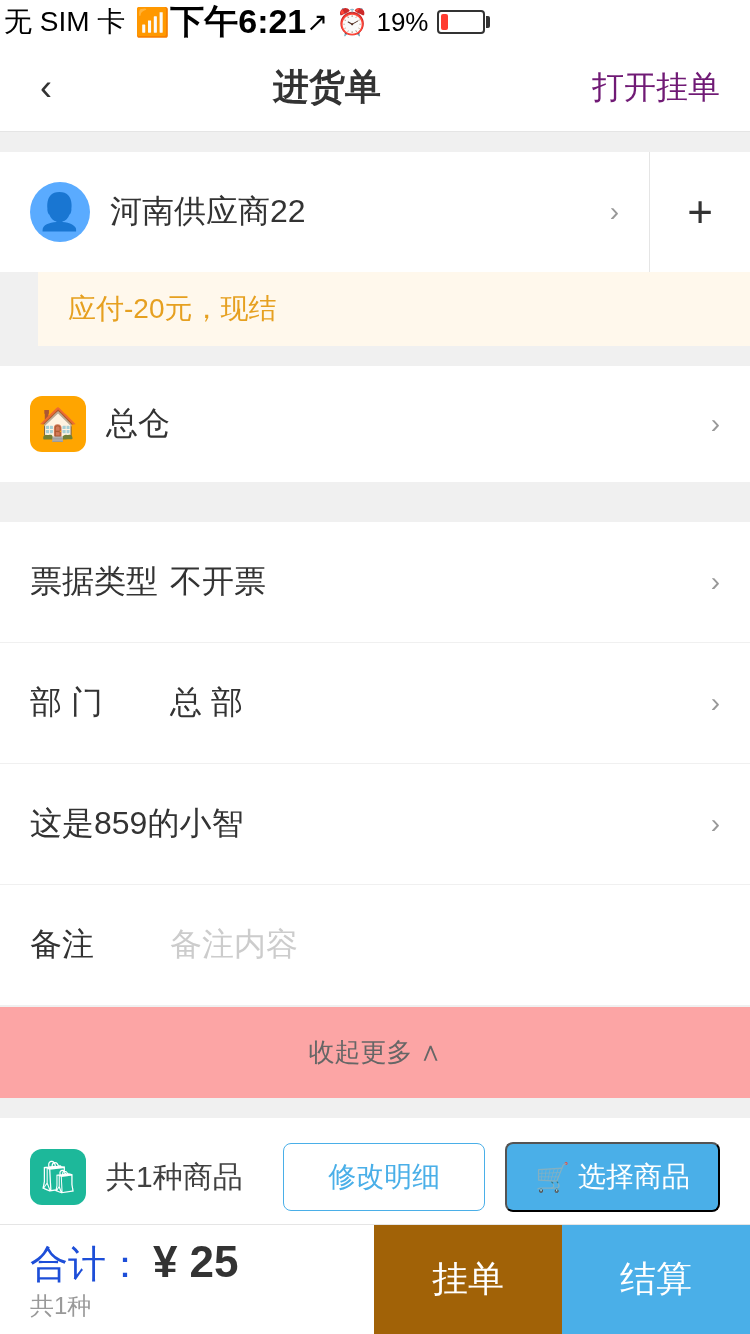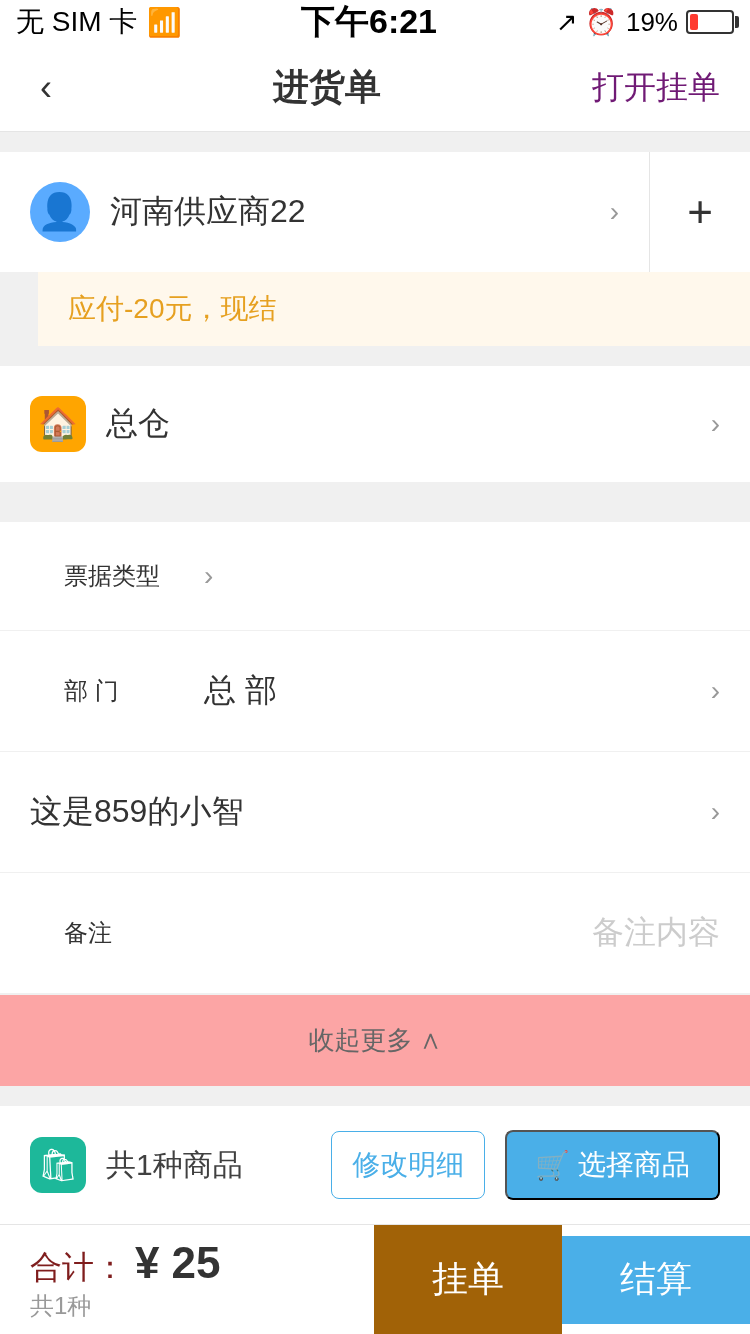--- a/index.html
+++ b/index.html
@@ -12,22 +12,21 @@
       overflow-x: hidden;
       font-size: 32px;
     }
 
     
     .status-bar {
       background: #fff;
       height: 44px;
       display: flex;
       align-items: center;
-      justify-content: space-between;
-      padding: 0 16px;
+      padding: 0 4px;
       font-size: 28px;
       font-weight: 500;
     }
     .status-left { display: flex; align-items: center; gap: 10px; }
     .status-center { font-size: 34px; font-weight: 600; }
     .status-right { display: flex; align-items: center; gap: 8px; font-size: 26px; }
     .battery {
       width: 48px; height: 24px; border: 2px solid #333; border-radius: 4px; position: relative;
       display: inline-flex; align-items: center; padding: 2px;
     }
@@ -146,36 +145,34 @@
     }
     .form-row {
       display: flex;
       align-items: center;
       padding: 38px 30px;
       border-bottom: 1px solid #f0f0f0;
       background: #fff;
     }
     .form-row:last-child { border-bottom: none; }
     .form-label {
-      font-size: 24px;
+      font-size: 32px;
       color: #333;
       width: 140px;
       flex-shrink: 0;
-      margin-left: 34px;
     }
     .form-value {
       flex: 1;
       font-size: 32px;
       color: #333;
     }
     .form-placeholder {
       flex: 1;
       font-size: 32px;
       color: #ccc;
-      text-align: right;
     }
 
     
     .collapse-btn {
       background: #fca5a5;
       padding: 28px;
       text-align: center;
       font-size: 26px;
       color: #666;
       margin-bottom: 20px;
@@ -198,21 +195,21 @@
       flex-shrink: 0;
     }
     .product-count {
       flex: 1;
       font-size: 30px;
       color: #404040;
     }
     .btn-outline {
       border: 1px solid #4AAFE8;
       border-radius: 8px;
-      padding: 14px 20px;
+      padding: 14px 44px;
       font-size: 28px;
       color: #4AAFE8;
       background: #fff;
       cursor: pointer;
     }
     .btn-primary {
       border-radius: 8px;
       padding: 14px 28px;
       font-size: 28px;
       color: #fff;
@@ -261,22 +258,22 @@
       display: flex;
       align-items: center;
       background: #fff;
       border-top: 1px solid #e5e5e5;
     }
     .total-section {
       flex: 1;
       padding: 0 30px;
     }
     .total-label {
-      font-size: 32px;
-      color: #7f1d1d;
+      font-size: 38px;
+      color: #1d4ed8;
     }
     .total-amount {
       font-size: 44px;
       font-weight: 600;
       color: #333;
     }
     .total-count {
       font-size: 24px;
       color: #999;
     }
@@ -286,21 +283,21 @@
       background: #a16207;
       color: #fff;
       font-size: 36px;
       display: flex;
       align-items: center;
       justify-content: center;
       cursor: pointer;
     }
     .bottom-btn-settle {
       width: 188px;
-      height: 88px;
+      height: 110px;
       background: #4AAFE8;
       color: #fff;
       font-size: 36px;
       display: flex;
       align-items: center;
       justify-content: center;
       cursor: pointer;
     }
 
     
@@ -356,20 +353,21 @@
     <span class="warehouse-text">总仓</span>
     <span class="chevron">›</span>
   </div>
 
   <div class="gap"></div>
 
   <div class="form-card">
 
     <div class="form-row">
       <span class="form-label">票据类型</span>
+      <span class="form-value">不开票</span>
       <span class="chevron">›</span>
     </div>
 
     <div class="form-row">
       <span class="form-label">部 门</span>
       <span class="form-value">总 部</span>
       <span class="chevron">›</span>
     </div>
 
     <div class="form-row">

